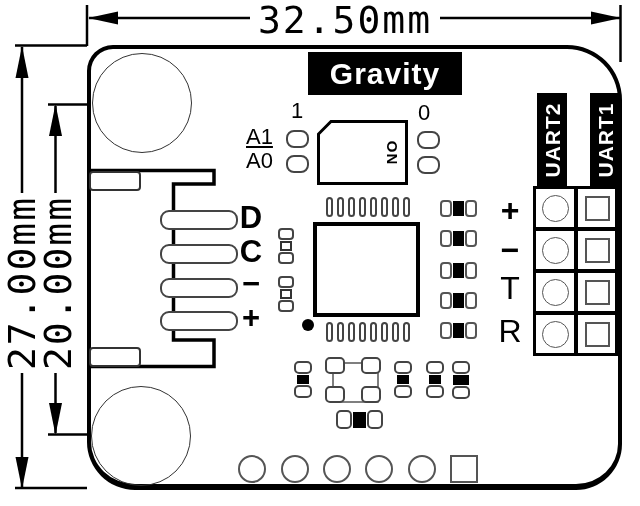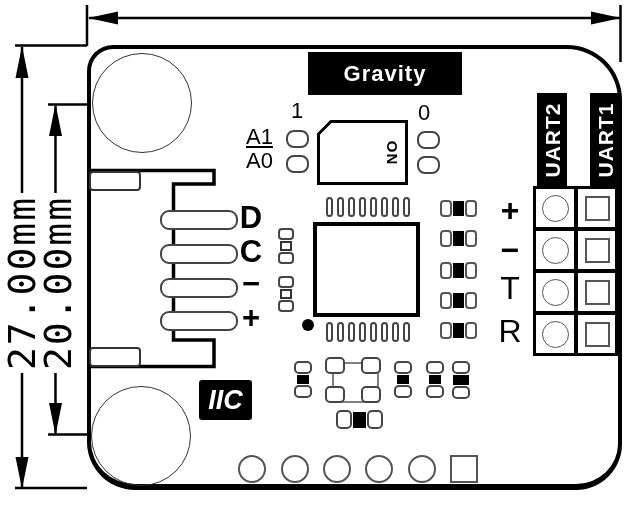--- a/index.html
+++ b/index.html
@@ -22,21 +22,21 @@
   
   .hole{position:absolute;width:100px;height:100px;border:1.6px solid #333;border-radius:50%;box-sizing:border-box;}
   .hole-tl{left:92px;top:53px;} .hole-bl{left:91px;top:386px;}
 
   
   .tab{position:absolute;width:52px;height:20px;border:2px solid #333;border-radius:4px;background:#fff;box-sizing:border-box;}
   .tab-t{left:89px;top:171px;} .tab-b{left:89px;top:347px;}
 
   
   .badge{position:absolute;background:#000;color:#fff;display:flex;align-items:center;justify-content:center;}
-  .brand{left:308px;top:52px;width:154px;height:43px;font-size:22px;font-weight:600;letter-spacing:1px;}
+  .brand{left:308px;top:52px;width:154px;height:43px;font-size:30px;font-weight:600;letter-spacing:1px;}
   .iic{left:199px;top:380px;width:53px;height:40px;font-size:27px;font-weight:700;font-style:italic;border-radius:3px;}
 
   
   .slbl{position:absolute;font-size:22px;font-weight:500;}
   .on-lbl{position:absolute;left:381px;top:138px;width:24px;height:30px;display:flex;align-items:center;justify-content:center;
           transform:rotate(90deg);font-size:15px;font-weight:700;letter-spacing:1px;}
   .spad{position:absolute;width:23px;height:18px;border:2px solid #444;border-radius:8px;background:#fff;box-sizing:border-box;}
 
   
   .pill{position:absolute;left:160px;width:78px;height:20px;border:2px solid #444;border-radius:9px;background:#fff;box-sizing:border-box;}
@@ -120,31 +120,31 @@
 
     <polyline points="87,170.5 214,170.5 214,184 173.5,184 173.5,340 214,340 214,366.5 87,366.5" fill="none" stroke="#000" stroke-width="3.5"></polyline>
 
     <polygon points="331,121.5 406.5,121.5 406.5,183.5 318.5,183.5 318.5,134" fill="#fff" stroke="#000" stroke-width="3"></polygon>
 
     <rect x="333" y="363" width="45" height="39" fill="none" stroke="#555" stroke-width="1.5"></rect>
   </svg>
 
   <div class="board"></div>
 
+  <div class="dimtext dim-w">32.50mm</div>
   <div class="dimtext dim-rot dim-outer">27.00mm</div>
   <div class="dimtext dim-rot dim-inner">20.00mm</div>
 
   <div class="hole hole-tl"></div>
   <div class="hole hole-bl"></div>
 
   <div class="tab tab-t"></div>
   <div class="tab tab-b"></div>
 
   <div class="badge brand">Gravity</div>
-  <div class="badge iic">IIC</div>
 
   <div class="slbl" style="left:291px;top:98px;">1</div>
   <div class="slbl" style="left:418px;top:100px;">0</div>
   <div class="slbl" style="left:246px;top:124px;text-decoration:underline;">A1</div>
   <div class="slbl" style="left:246px;top:148px;">A0</div>
   <div class="on-lbl">ON</div>
   <div class="spad" style="left:286px;top:130px;"></div>
   <div class="spad" style="left:286px;top:155px;"></div>
   <div class="spad" style="left:417px;top:131px;"></div>
   <div class="spad" style="left:417px;top:156px;"></div>

